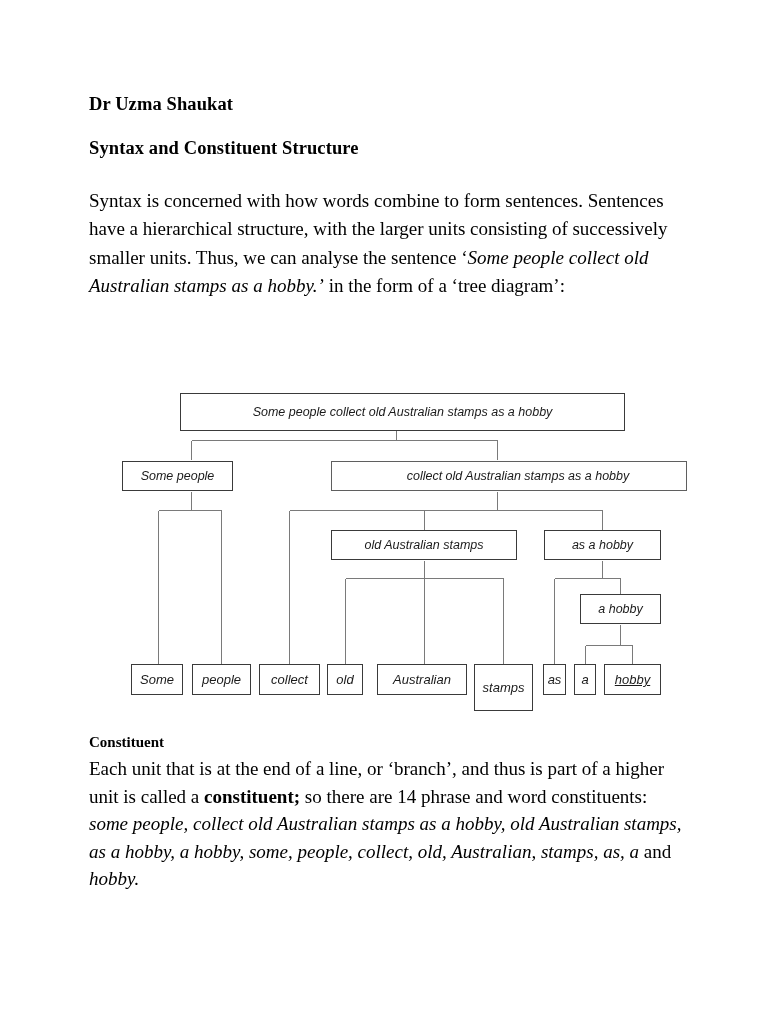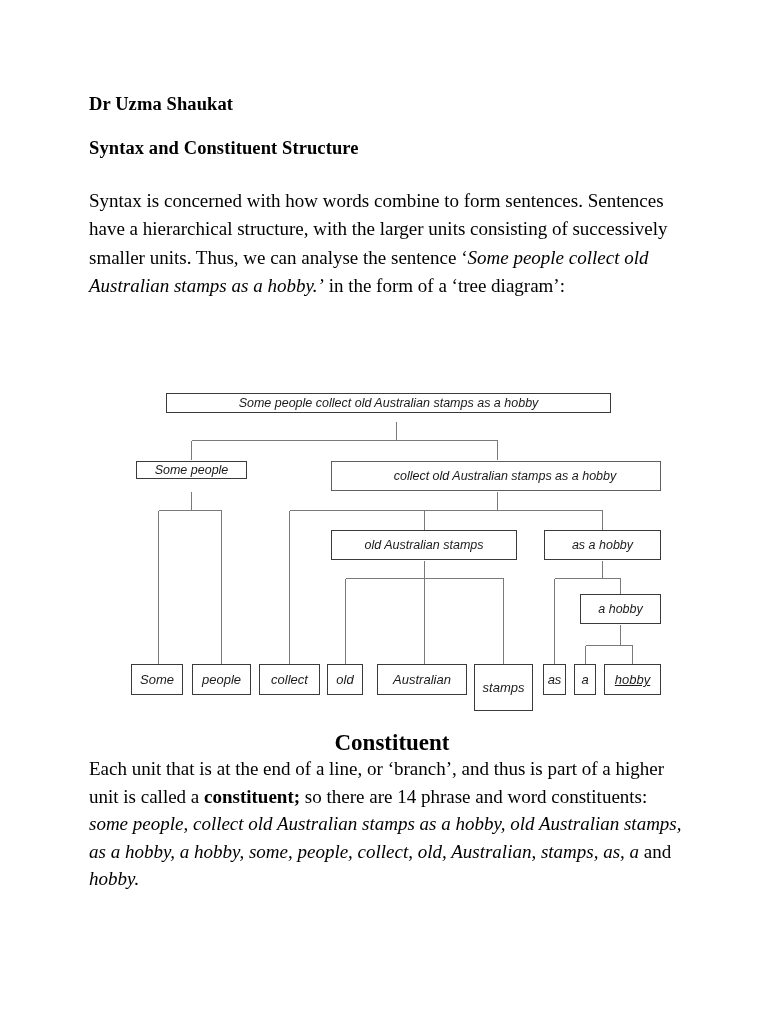--- a/index.html
+++ b/index.html
@@ -47,24 +47,23 @@
 
   
   .lower {
     position: absolute;
     left: 89px;
     top: 730px;
     width: 606px;
   }
   .sub-heading {
     font-weight: bold;
-    font-size: 23px;
+    font-size: 15px;
     line-height: 25px;
     margin: 0;
-    text-align: center;
   }
   .body-text {
     font-size: 19px;
     line-height: 27.5px;
     margin: 0;
   }
   .body-text b { font-weight: bold; }
   .list-text {
     font-size: 19px;
     line-height: 27.5px;
@@ -143,24 +142,24 @@
         <path d="M554.5,578.5 L554.5,668.5"></path>
         <path d="M620.5,578.5 L620.5,594.5"></path>
 
         <path d="M620.5,624.5 L620.5,645.5"></path>
         <path d="M585.5,645.5 L632.5,645.5"></path>
         <path d="M585.5,645.5 L585.5,668.5"></path>
         <path d="M632.5,645.5 L632.5,668.5"></path>
       </g>
     </svg>
 
-    <div class="node dark" style="left:166px; top:393px; width:445px; height:20px;">Some people collect old Australian stamps as a hobby</div>
+    <div class="node dark" style="left:180px; top:393px; width:445px; height:38px;">Some people collect old Australian stamps as a hobby</div>
 
-    <div class="node dark" style="left:136px; top:461px; width:111px; height:18px;">Some people</div>
-    <div class="node" style="left:331px; top:461px; width:330px; height:30px;padding-left:18px;">collect old Australian stamps as a hobby</div>
+    <div class="node dark" style="left:122px; top:461px; width:111px; height:30px;">Some people</div>
+    <div class="node" style="left:331px; top:461px; width:356px; height:30px;padding-left:18px;">collect old Australian stamps as a hobby</div>
 
     <div class="node dark" style="left:331px; top:530px; width:186px; height:30px;">old Australian stamps</div>
     <div class="node dark" style="left:544px; top:530px; width:117px; height:30px;">as a hobby</div>
 
     <div class="node dark" style="left:580px; top:594px; width:81px; height:30px;">a hobby</div>
 
     <div class="node dark leaf" style="left:131px; top:664px; width:52px; height:31px;">Some</div>
     <div class="node dark leaf" style="left:192px; top:664px; width:59px; height:31px;">people</div>
     <div class="node dark leaf" style="left:259px; top:664px; width:61px; height:31px;">collect</div>
     <div class="node dark leaf" style="left:327px; top:664px; width:36px; height:31px;">old</div>

